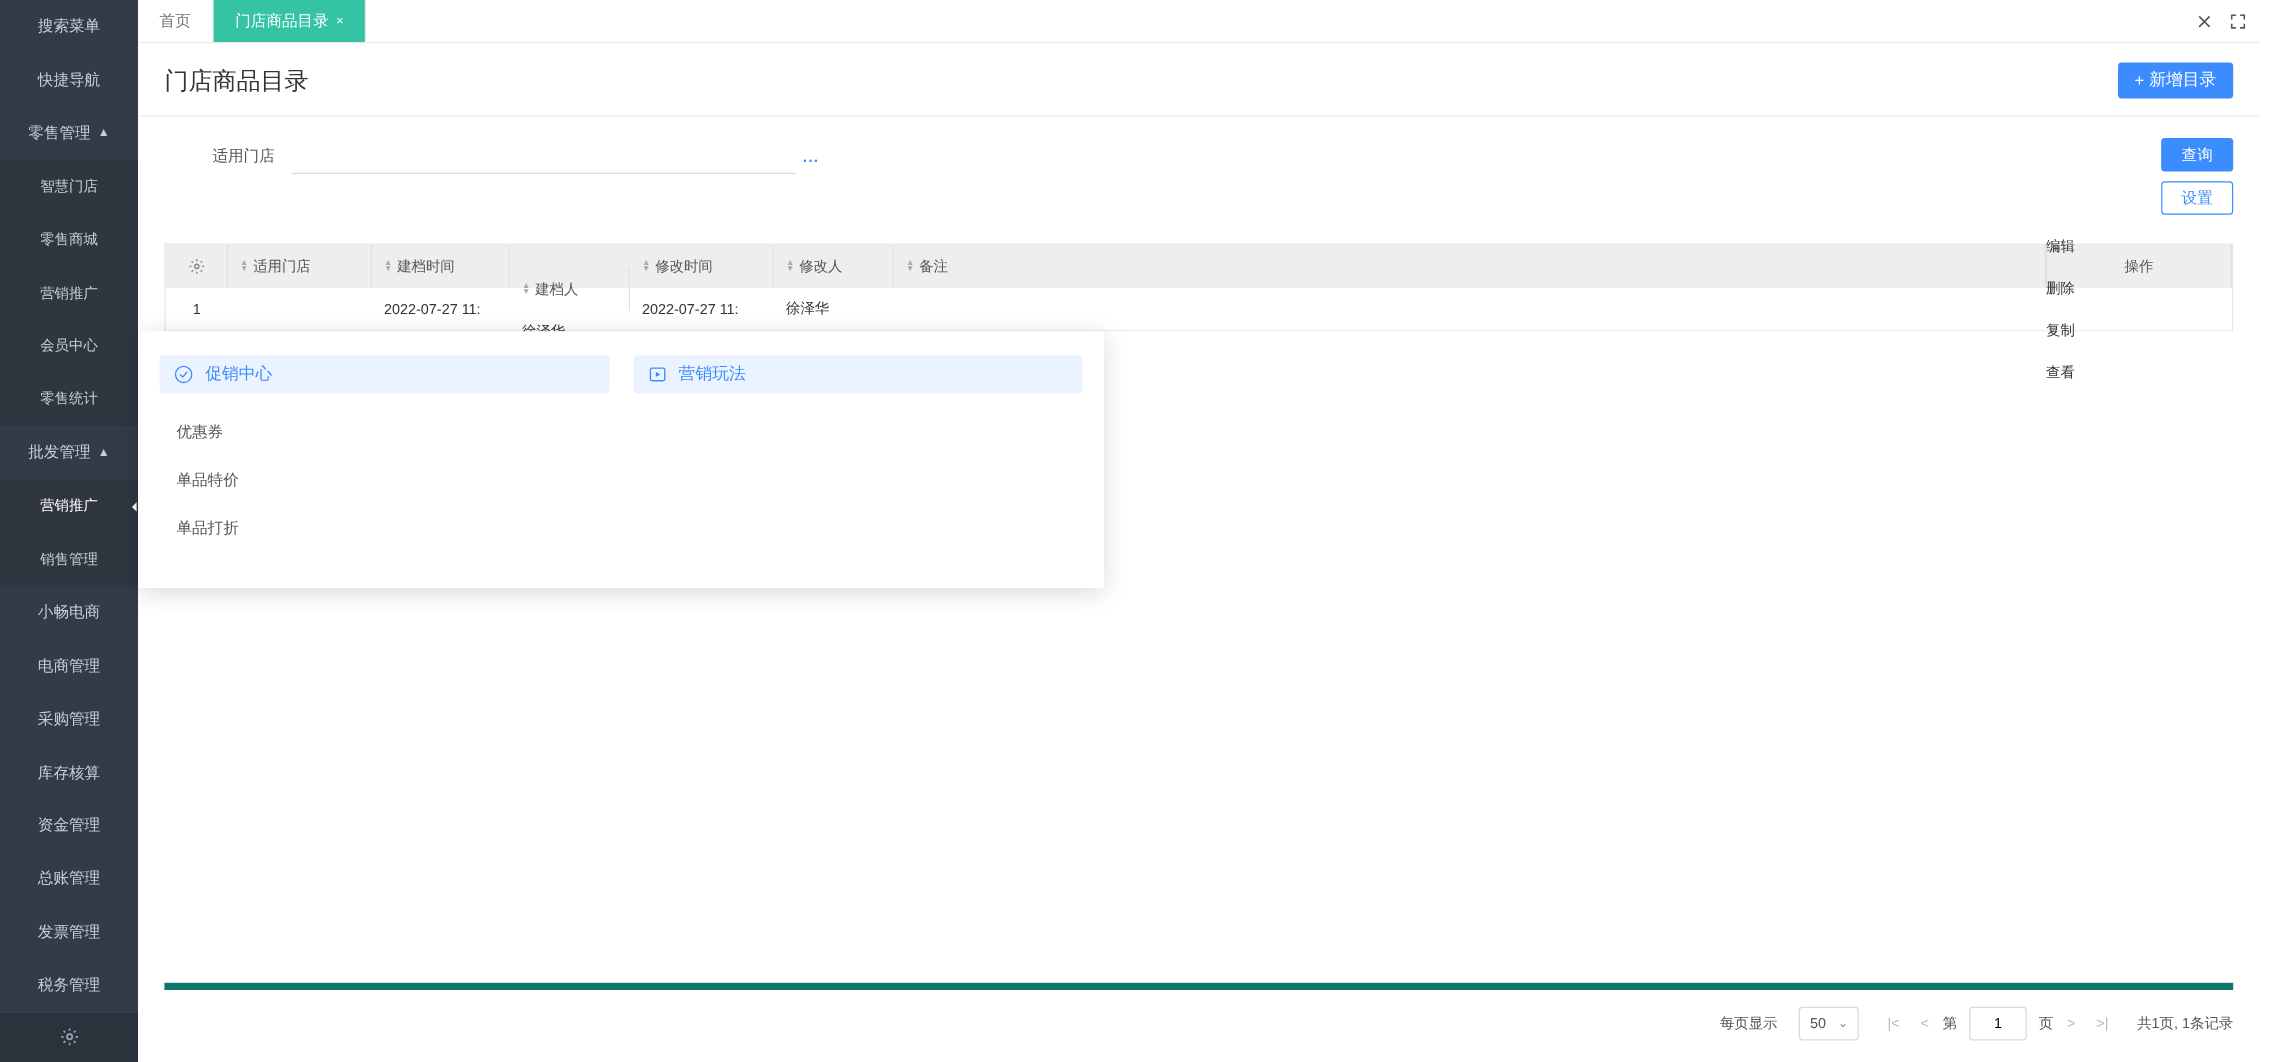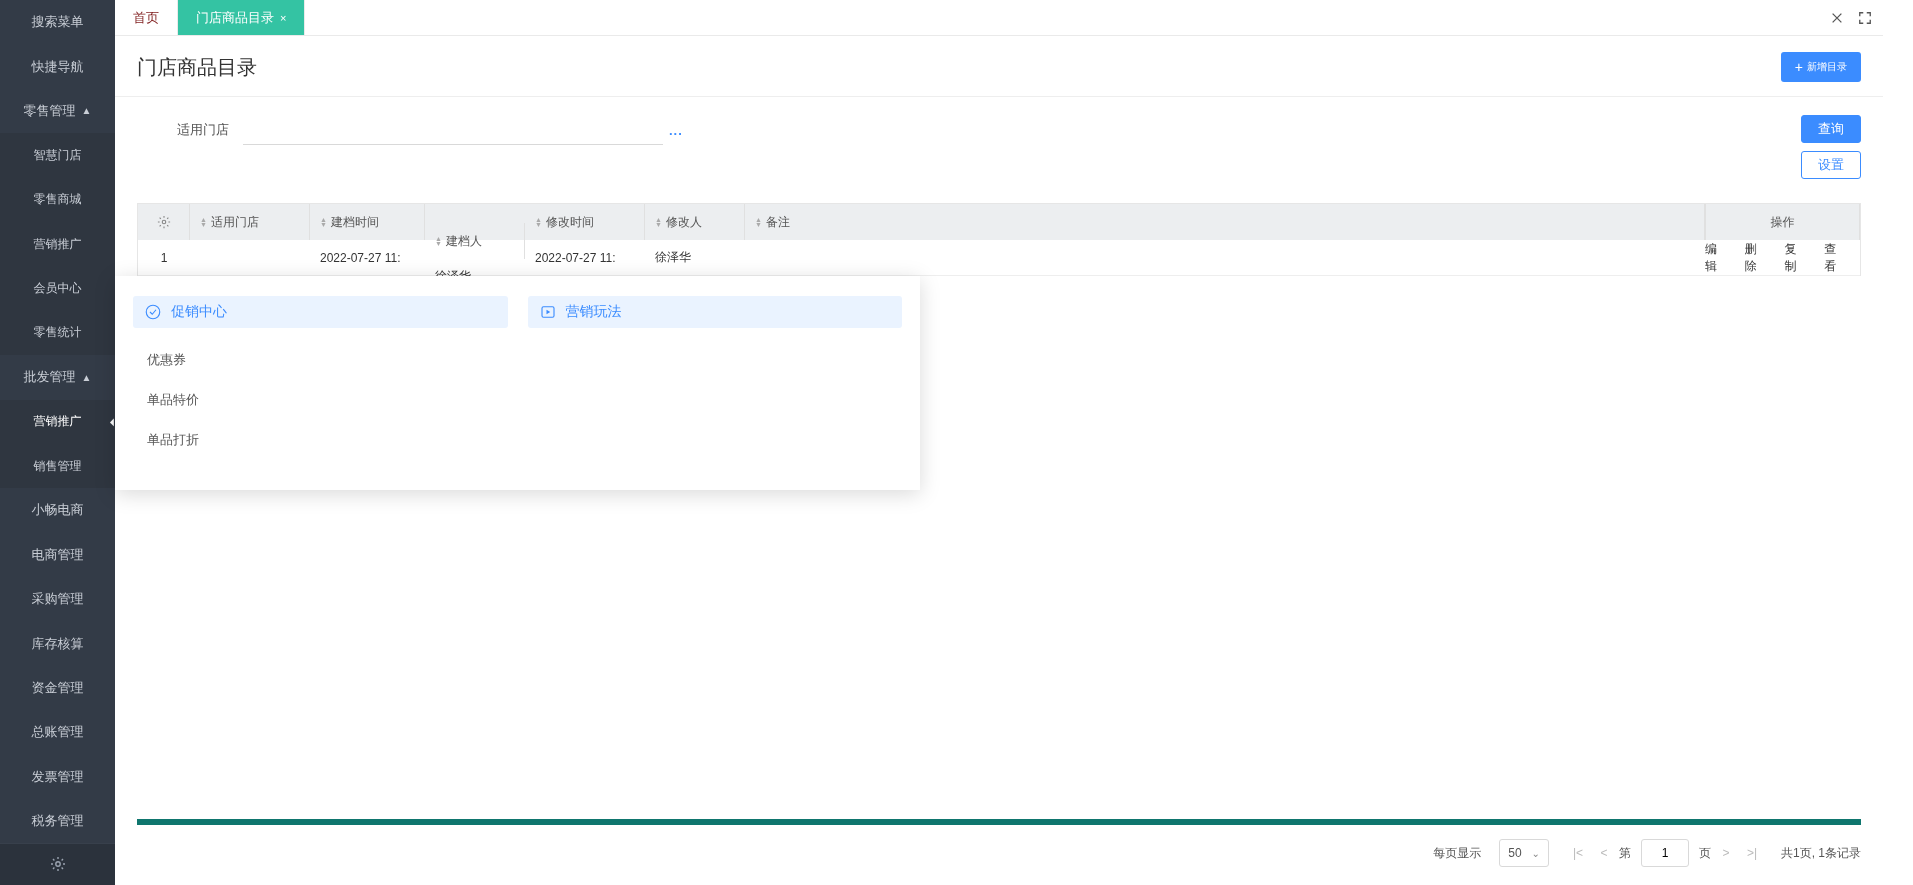--- a/index.html
+++ b/index.html
@@ -15,30 +15,30 @@
 .sidebar-item .caret { margin-left: 6px; font-size: 10px; }
 .sidebar-item.active::after { content: "◀"; position: absolute; right: -1px; color: #fff; font-size: 10px; transform: scaleX(0.5); }
 .sidebar-footer { margin-top: auto; height: 42px; display: flex; align-items: center; justify-content: center; background: #2b323c; cursor: pointer; }
 .sidebar-footer svg { width: 16px; height: 16px; fill: #9aa3b0; }
 
 
 .main { flex: 1; display: flex; flex-direction: column; overflow: hidden; }
 
 
 .tabs-bar { height: 36px; background: #fff; border-bottom: 1px solid #eaeaea; display: flex; align-items: stretch; position: relative; }
-.tab { padding: 0 18px; display: flex; align-items: center; font-size: 13px; cursor: pointer; color: #7f1d1d; border-right: 1px solid #eaeaea; }
+.tab { padding: 0 18px; display: flex; align-items: center; font-size: 13px; cursor: pointer; color: #737373; border-right: 1px solid #eaeaea; }
 .tab.active { background: #34c3a3; color: #fff; }
 .tab .close { margin-left: 6px; font-size: 11px; }
 .tabs-right { margin-left: auto; display: flex; align-items: center; gap: 12px; padding-right: 10px; }
 .tabs-right .ico { width: 16px; height: 16px; cursor: pointer; display: flex; align-items: center; justify-content: center; color: #555; }
 
 
 .page-header { padding: 16px 22px 14px; display: flex; align-items: center; border-bottom: 1px solid #eee; }
 .page-title { font-size: 20px; font-weight: 500; color: #333; }
-.btn-primary { margin-left: auto; background: #3b8cff; color: #fff; border: none; height: 30px; padding: 0 14px; border-radius: 3px; cursor: pointer; font-size: 10px; display: flex; align-items: center; }
+.btn-primary { margin-left: auto; background: #3b8cff; color: #fff; border: none; height: 30px; padding: 0 14px; border-radius: 3px; cursor: pointer; font-size: 14px; display: flex; align-items: center; }
 .btn-primary::before { content: "+"; margin-right: 4px; font-size: 14px; }
 
 
 .filter-row { padding: 18px 22px 4px 22px; display: flex; align-items: flex-start; }
 .filter-field { display: flex; align-items: center; margin-left: 40px; }
 .filter-label { color: #555; margin-right: 14px; font-size: 13px; }
 .filter-input { width: 420px; height: 30px; border: none; border-bottom: 1px solid #d9d9d9; outline: none; font-size: 13px; padding: 0 4px; }
 .filter-more { color: #3b8cff; margin-left: 6px; cursor: pointer; font-weight: bold; letter-spacing: 1px; }
 .filter-actions { margin-left: auto; display: flex; flex-direction: column; gap: 8px; }
 .btn-sm { height: 28px; width: 60px; border-radius: 3px; cursor: pointer; font-size: 13px; border: 1px solid #3b8cff; display: flex; align-items: center; justify-content: center; }
@@ -47,21 +47,21 @@
 
 
 .table-wrap { padding: 20px 22px 0; flex: 1; display: flex; flex-direction: column; overflow: hidden; }
 .data-table { border: 1px solid #e6e6e6; border-bottom: none; }
 .thead { display: flex; background: #eceef0; height: 36px; align-items: center; font-size: 12px; color: #555; }
 .th { border-right: 1px solid #e0e0e0; height: 100%; display: flex; align-items: center; padding: 0 10px; position: relative; }
 .th .sort { display: inline-flex; flex-direction: column; margin-right: 4px; line-height: 5px; font-size: 7px; color: #aaa; }
 .th.op { margin-left: auto; border-left: 1px solid #e0e0e0; justify-content: center; }
 .row { display: flex; height: 36px; align-items: center; border-bottom: 1px solid #eee; font-size: 12px; color: #333; }
 .td { padding: 0 10px; }
-.row .ops { margin-left: auto; padding-right: 14px; display: flex; gap: 18px; }
+.row .ops { margin-left: auto; padding-right: 14px; display: flex; gap: 18px; flex-direction: column; }
 .row .ops span { cursor: pointer; color: #333; }
 
 
 .c-gear{ width:52px; justify-content:center; } .c-store{ width:120px; } .c-ctime{ width:115px; } .c-creator{ width:100px;margin-top:38px; }
 .c-mtime{ width:120px; } .c-modifier{ width:100px; } .c-remark{ flex:1; } .c-op{ width:155px; }
 
 
 .mega-menu { position: absolute; left: 115px; top: 276px; width: 805px; background: #fff; box-shadow: 0 4px 20px rgba(0,0,0,.15); padding: 20px 18px 30px; display: flex; gap: 20px; z-index: 100; }
 .menu-col { flex: 1; }
 .menu-col-header { display: flex; align-items: center; background: #eaf3ff; height: 32px; border-radius: 3px; padding: 0 10px; margin-bottom: 12px; color: #3b8cff; font-size: 14px; font-weight: 500; }

